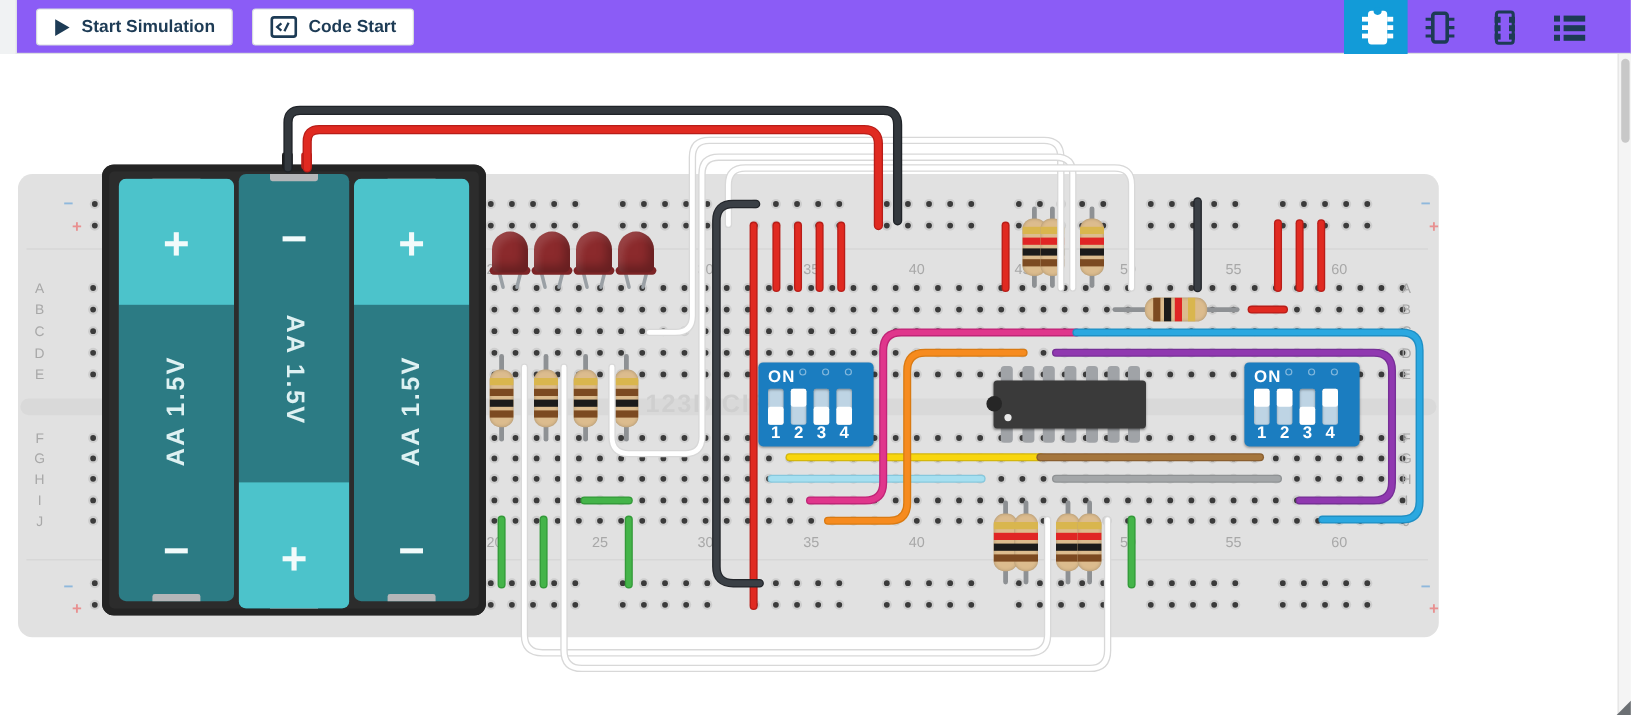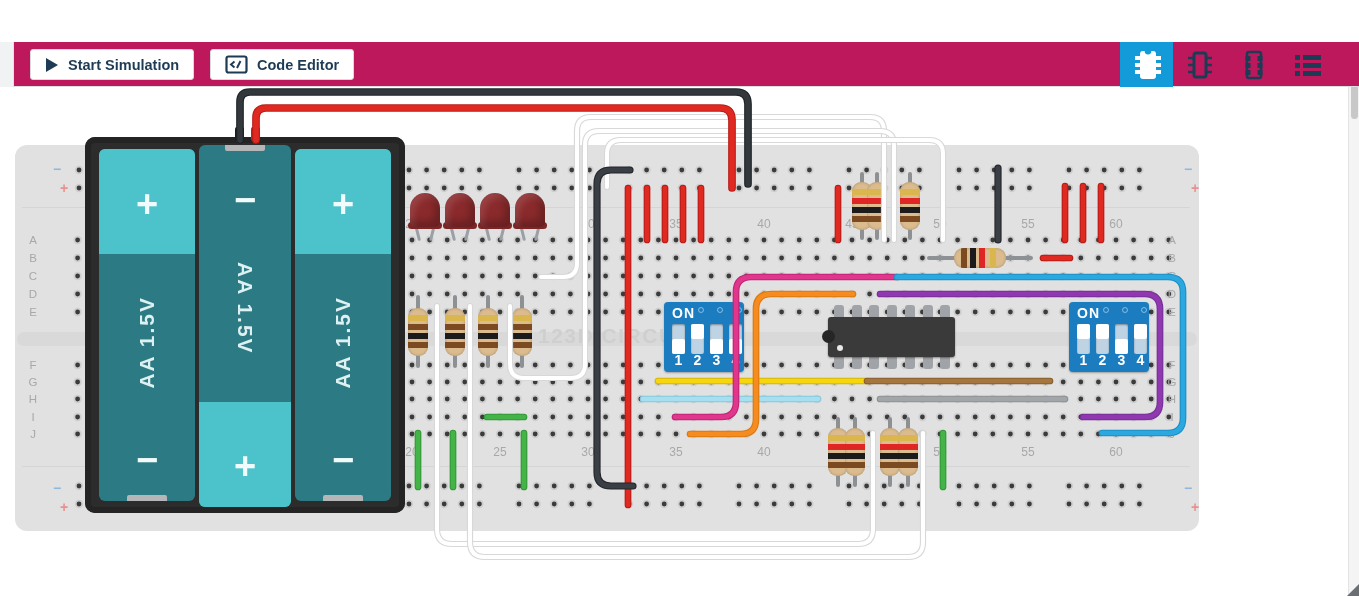--- a/index.html
+++ b/index.html
@@ -1,22 +1,22 @@
 <!DOCTYPE html>
 <html><head>
 <meta charset="utf-8">
 <style>
   * { margin:0; padding:0; box-sizing:border-box; }
   html,body { width:1359px; height:596px; overflow:hidden; background:#fff;
     font-family:"Liberation Sans", sans-serif; }
   #scene { position:absolute; left:0; top:0; width:1359px; height:596px; background:#fff; }
 
   
-  #toolbar { position:absolute; left:0; top:0; width:1359px; height:45px; background:#be185d;
-    border-bottom:1px solid #dcdfe2; z-index:50;margin-top:42px; }
+  #toolbar { position:absolute; left:0; top:0; width:1359px; height:45px; background:#8b5cf6;
+    border-bottom:1px solid #dcdfe2; z-index:50; }
   #toolbar-gutter { position:absolute; left:0; top:0; width:14px; height:45px; background:#f0f2f3;
     border-right:1px solid #e0e3e6; }
   .tb-btn { position:absolute; top:7px; height:31px; display:flex; align-items:center; gap:9px;
     background:#fff; border:1px solid #d7dbdf; border-radius:3px; padding:0 14px;
     color:#1d3b55; font-size:14.5px; font-weight:700; cursor:pointer; }
   #btn-start { left:30px; }
   #btn-code { left:210px; }
   .view-btn { position:absolute; top:0; width:53px; height:45px; display:flex; align-items:center;
     justify-content:center; cursor:pointer; }
   .view-btn.active { background:#129bd8; }
@@ -59,22 +59,22 @@
   .res-v .body { position:absolute; left:0; width:20px; height:48px; background:#dcbc8e;
     border-radius:9px; overflow:hidden; box-shadow:inset 0 0 3px rgba(0,0,0,.25); }
   .res-v .band { position:absolute; left:0; width:100%; height:6px; }
   .res-h { position:absolute; height:20px; }
   .res-h .leg { position:absolute; top:8px; left:0; height:4px; width:100%; background:#8e9194; border-radius:2px; }
   .res-h .body { position:absolute; top:0; width:52px; height:20px; background:#dcbc8e;
     border-radius:9px; overflow:hidden; box-shadow:inset 0 0 3px rgba(0,0,0,.25); }
   .res-h .band { position:absolute; top:0; height:100%; width:6px; }
 
   
-  .dip { position:absolute; width:80px; height:70px; background:#1b7dc0; border-radius:4px;
-    box-shadow:0 1px 2px rgba(0,0,0,.3);margin-left:32px; }
+  .dip { position:absolute; width:96px; height:70px; background:#1b7dc0; border-radius:4px;
+    box-shadow:0 1px 2px rgba(0,0,0,.3); }
   .dip .on { position:absolute; left:8px; top:3px; color:#fff; font-size:14px; font-weight:700; letter-spacing:1px; }
   .dip .pinring { position:absolute; top:5px; width:6px; height:6px; border:1.5px solid rgba(255,255,255,.45); border-radius:50%; }
   .dip .track { position:absolute; top:22px; width:13px; height:30px; background:#bed4e4;
     border-radius:2px; box-shadow:inset 0 1px 2px rgba(0,0,0,.35); cursor:pointer; }
   .dip .knob { position:absolute; left:0; width:13px; height:15px; background:#fff; border-radius:2px; }
   .dip .num { position:absolute; top:50px; width:13px; text-align:center; color:#fff; font-size:14px; font-weight:700; }
 
   
   #chip { position:absolute; left:828px; top:305px; width:127px; height:64px; }
   #chip .pin { position:absolute; width:10px; height:14px; background:#a0a3a7; border-radius:3px 3px 1px 1px; }
@@ -2124,21 +2124,21 @@
         <polygon points="1,1 13,8 1,15" fill="#1d3b55"></polygon>
       </svg>
       <span>Start Simulation</span>
     </button>
     <button class="tb-btn" id="btn-code">
       <svg width="23" height="19" viewBox="0 0 23 19">
         <rect x="1.5" y="1.5" width="20" height="16" rx="2" fill="none" stroke="#1d3b55" stroke-width="2.2"></rect>
         <path d="M9.5,6.5 L6,9.5 L9.5,12.5" fill="none" stroke="#1d3b55" stroke-width="1.9"></path>
         <path d="M12,13 L15.5,6" fill="none" stroke="#1d3b55" stroke-width="1.9"></path>
       </svg>
-      <span>Code Editor</span>
+      <span>Code Start</span>
     </button>
 
     <div class="view-btn active" style="left:1120px">
       <svg width="30" height="34" viewBox="0 0 30 34">
         <rect x="8" y="3" width="16" height="28" rx="3" fill="#ffffff"></rect>
         <circle cx="16" cy="3" r="3.4" fill="#129bd8"></circle>
         <rect x="3" y="8" width="5" height="4" fill="#ffffff"></rect>
         <rect x="3" y="15" width="5" height="4" fill="#ffffff"></rect>
         <rect x="3" y="22" width="5" height="4" fill="#ffffff"></rect>
         <rect x="24" y="8" width="5" height="4" fill="#ffffff"></rect>

